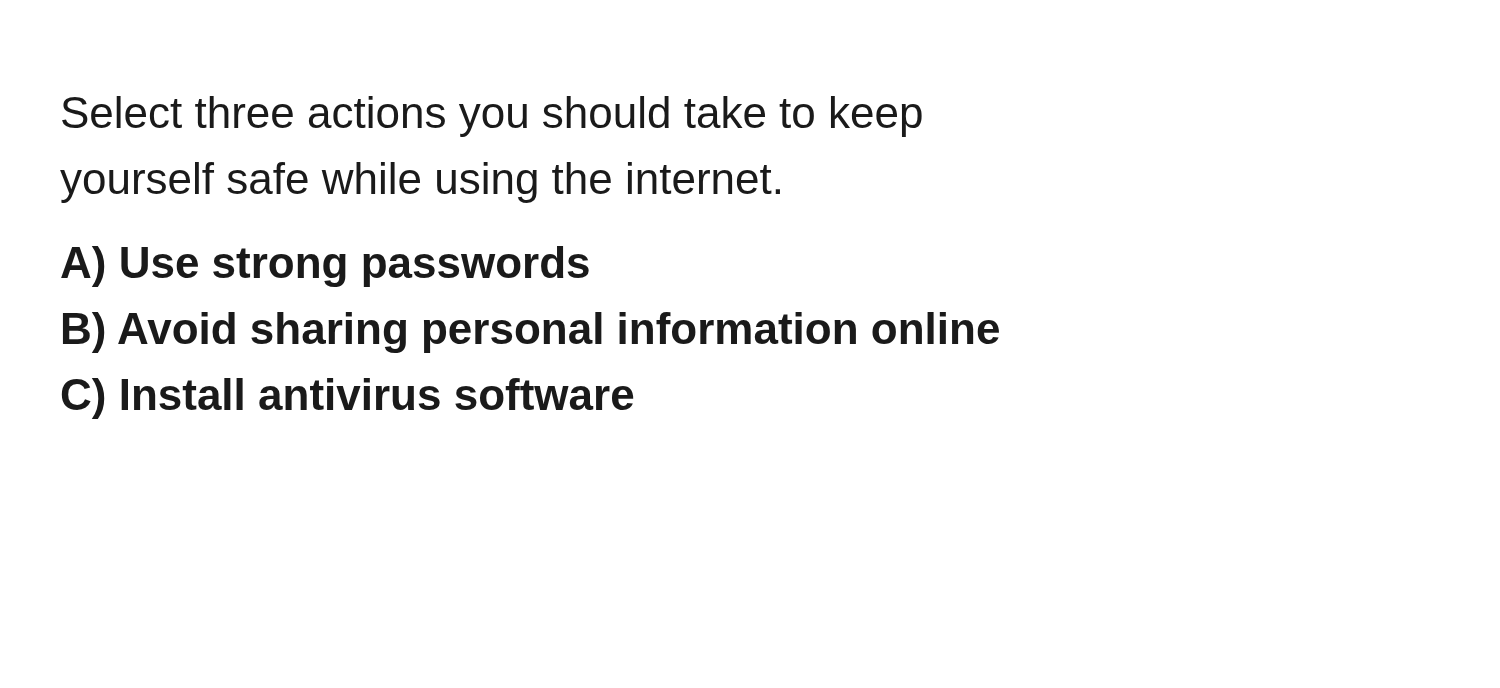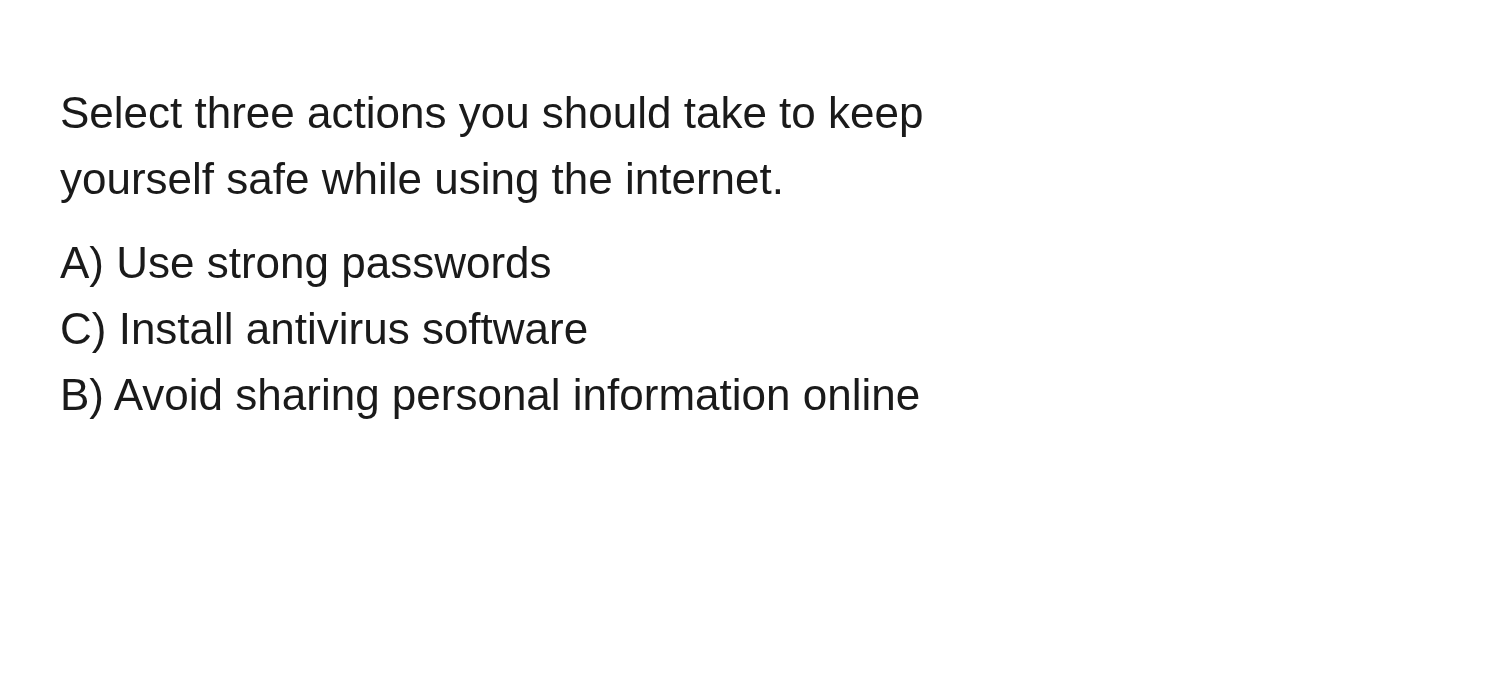--- a/index.html
+++ b/index.html
@@ -22,21 +22,21 @@
     .question-text {
       font-size: 44px;
       line-height: 1.5;
       font-weight: 400;
       margin-bottom: 18px;
       max-width: 1000px;
     }
     .option-line {
       font-size: 44px;
       line-height: 1.5;
-      font-weight: 400;
+      font-weight: 700;
     }
     .option-letter {
       display: inline;
     }
     .option-text {
       display: inline;
     }
   </style>
 </head>
 <body>
@@ -44,24 +44,24 @@
 <div class="question-block">
   <div class="question-text">Select three actions you should take to keep yourself safe while using the internet.</div>
 
   <div class="option-line">
     <span class="option-letter">A)</span>
     <span> </span>
     <span class="option-text">Use strong passwords</span>
   </div>
 
   <div class="option-line">
+    <span class="option-letter">B)</span>
+    <span> </span>
+    <span class="option-text">Avoid sharing personal information online</span>
+  </div>
+
+  <div class="option-line">
     <span class="option-letter">C)</span>
     <span> </span>
     <span class="option-text">Install antivirus software</span>
   </div>
 
-  <div class="option-line">
-    <span class="option-letter">B)</span>
-    <span> </span>
-    <span class="option-text">Avoid sharing personal information online</span>
-  </div>
-
 </div>
 
 </body></html>

